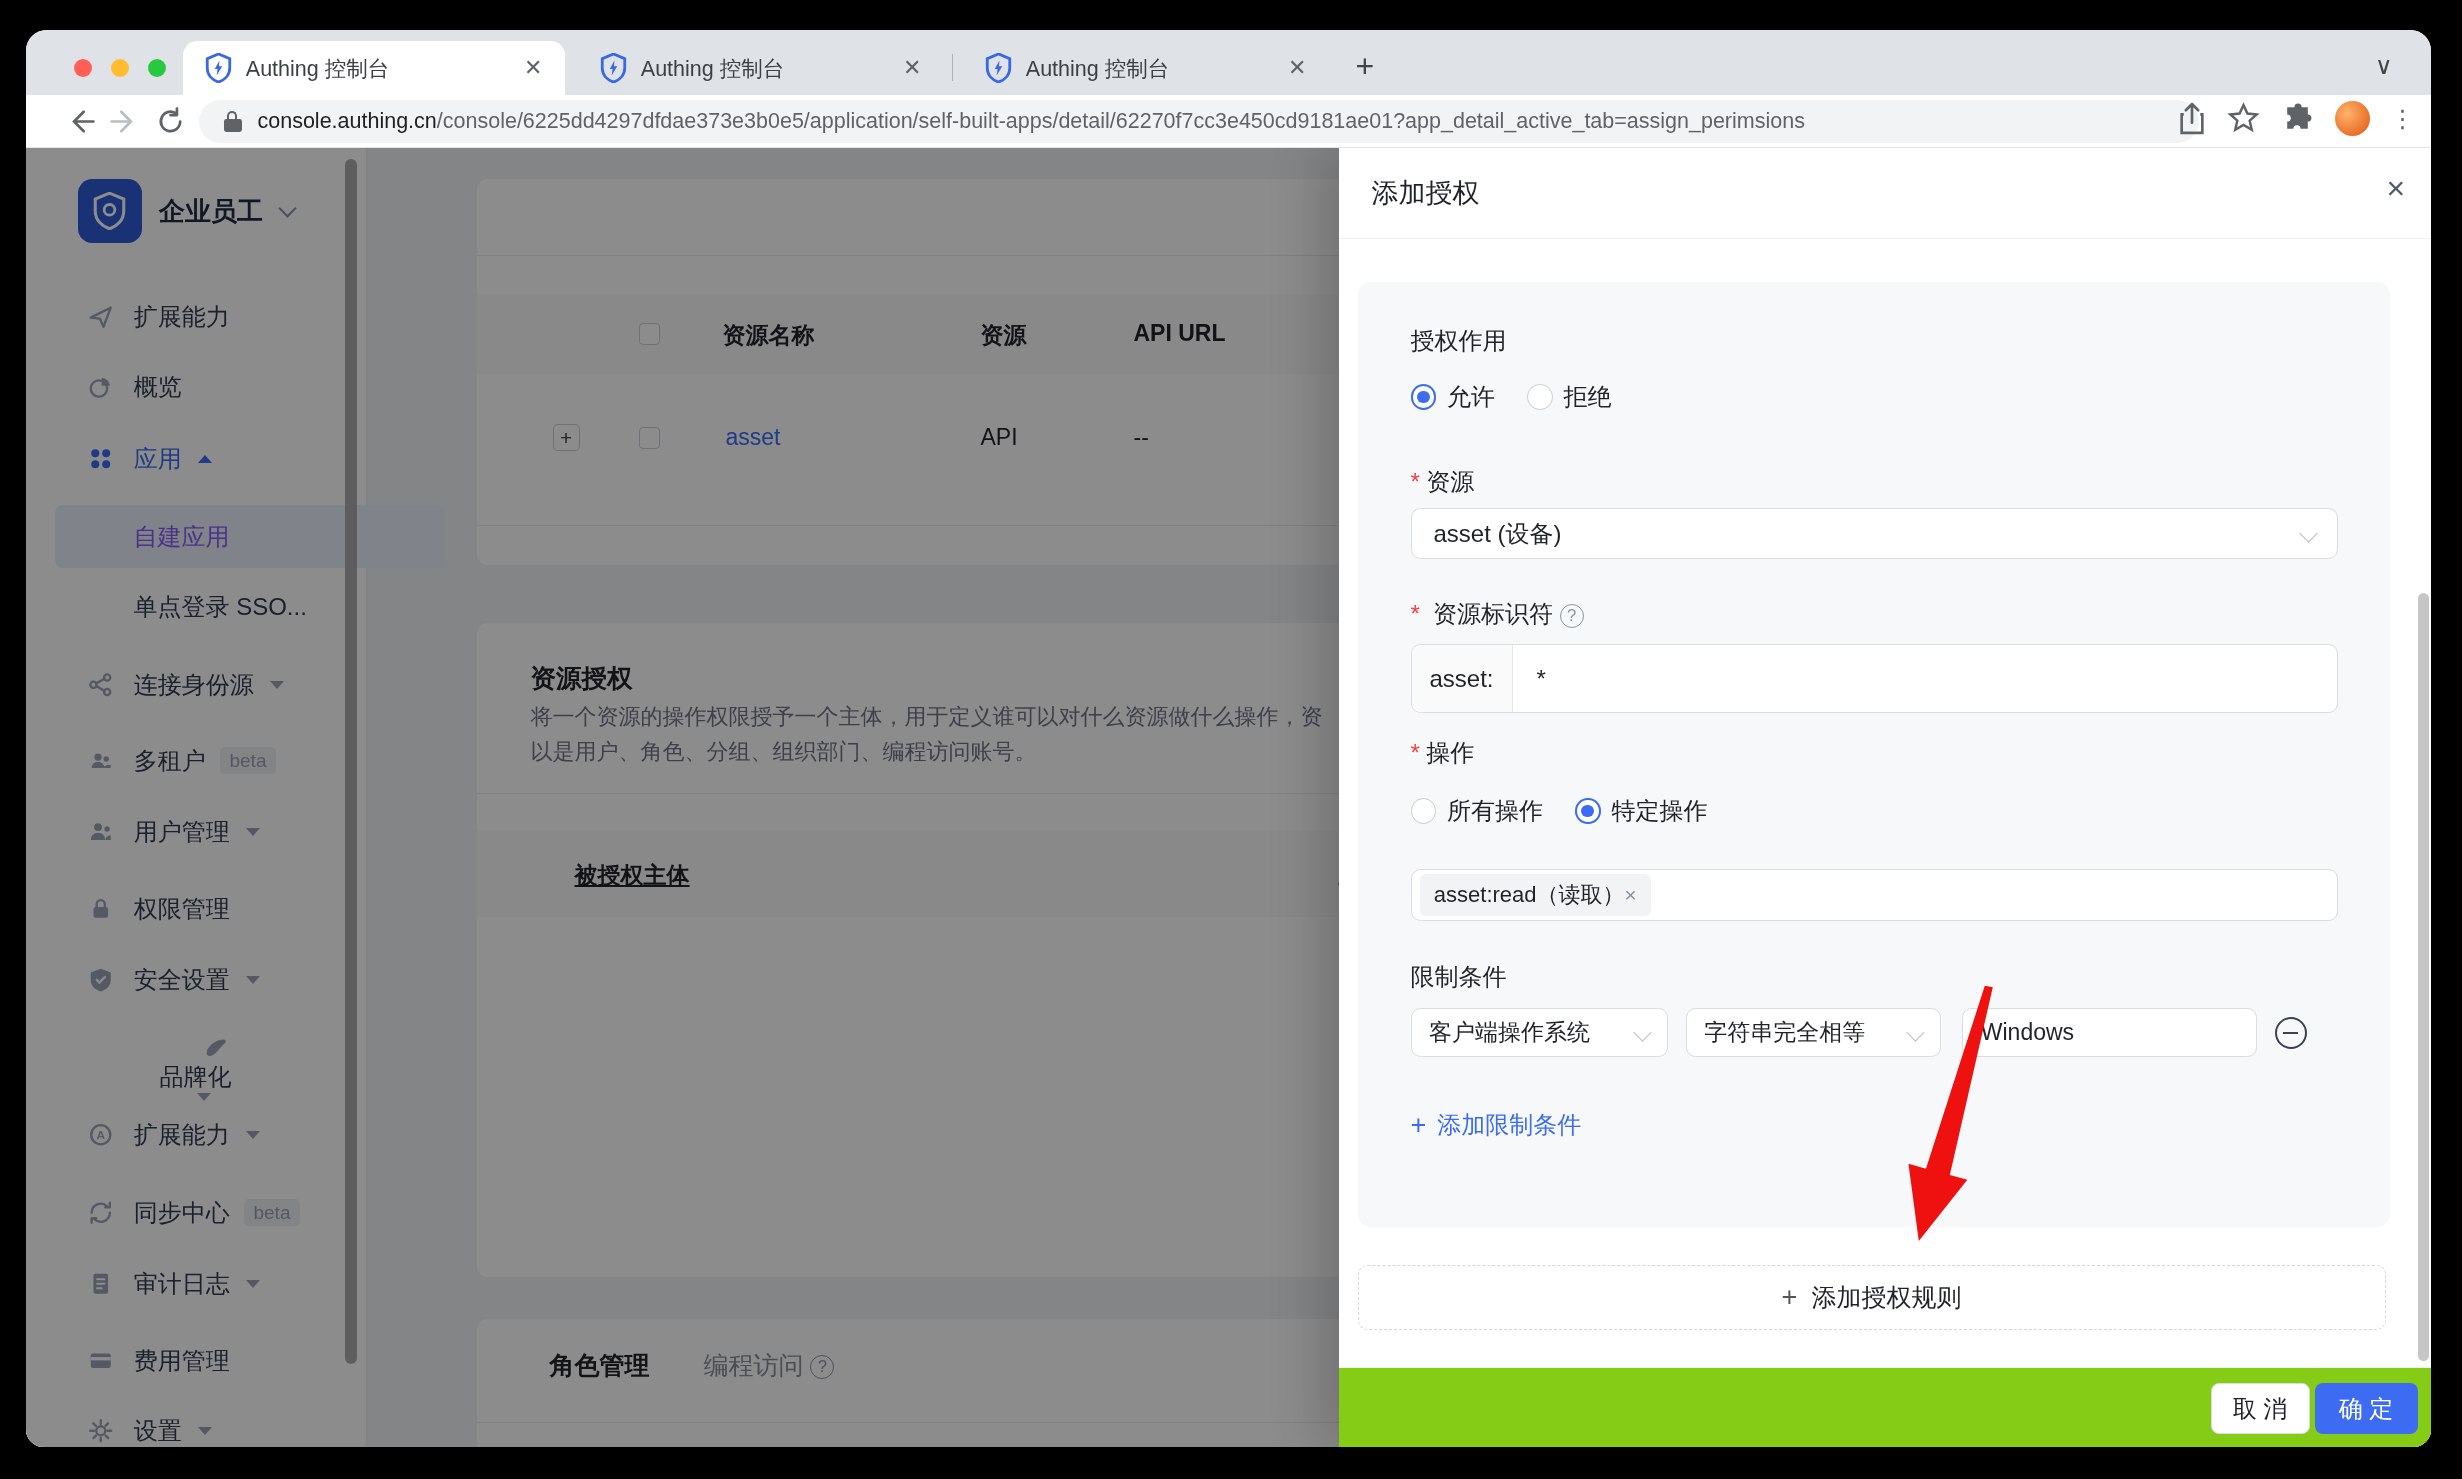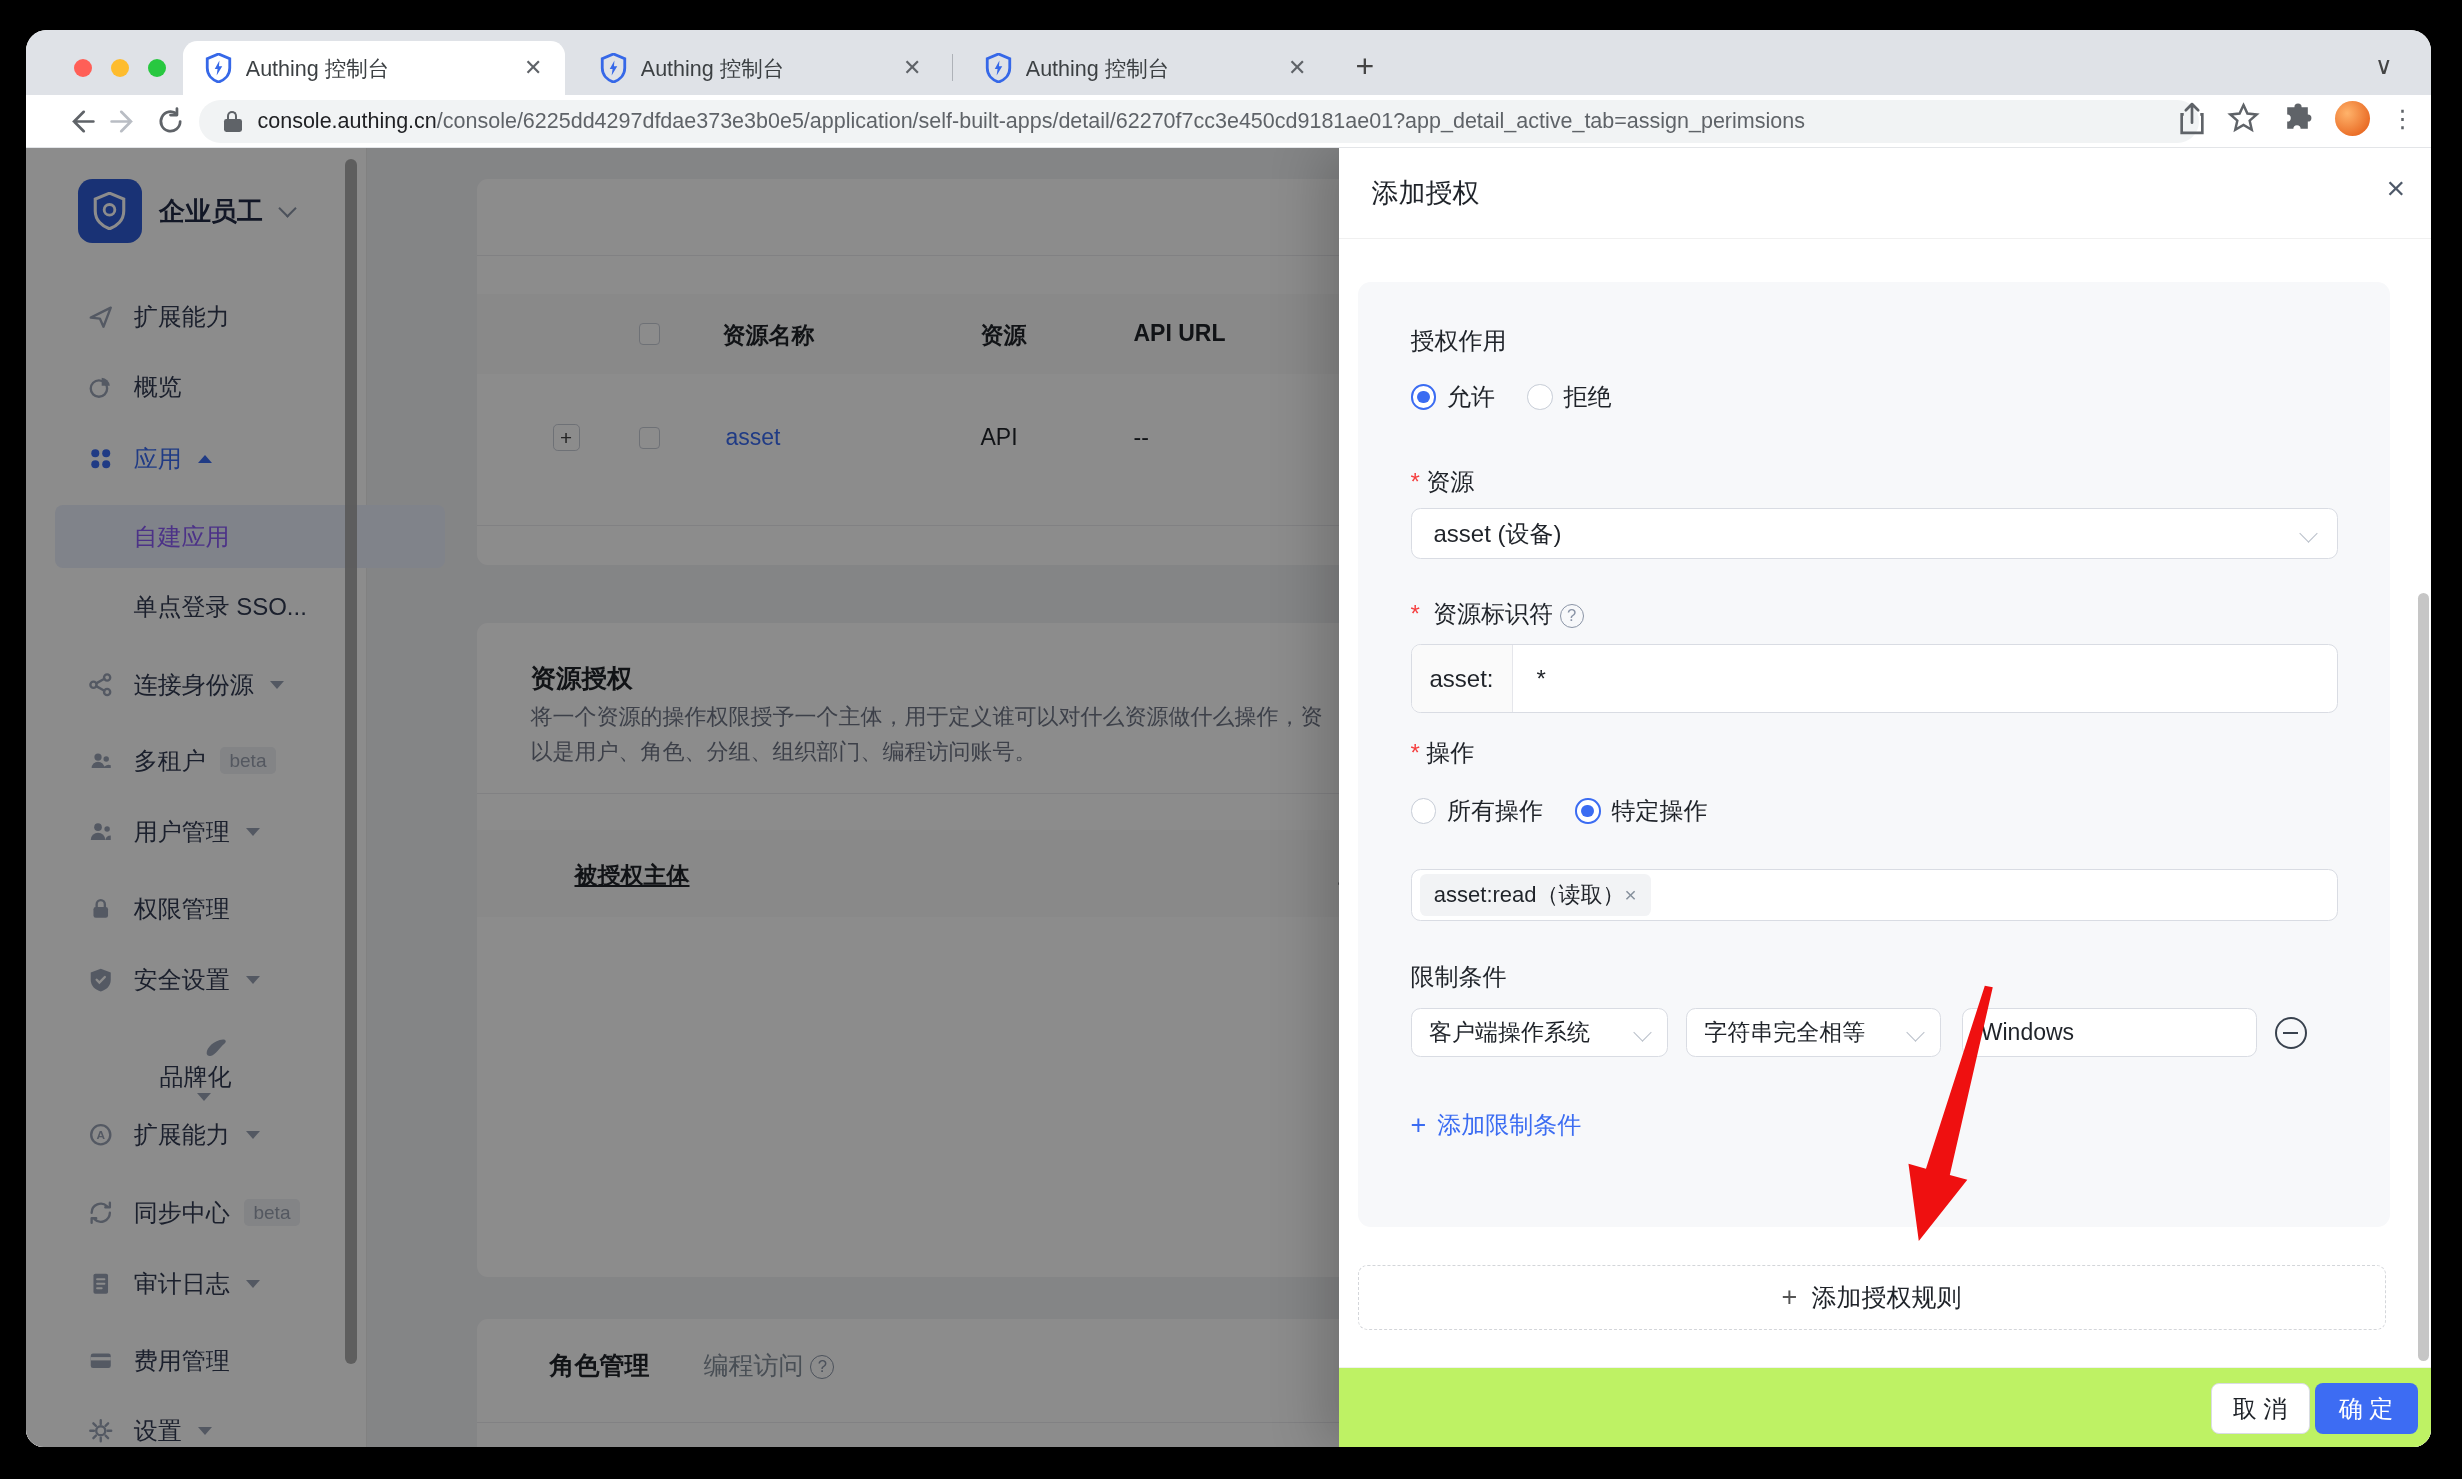--- a/index.html
+++ b/index.html
@@ -104,21 +104,21 @@
   .csel{height:49px;background:#fff;border:0.8px solid #d9dce3;border-radius:9.5px;box-sizing:border-box;
         display:flex;align-items:center;padding:0 17.5px;font-size:23px;color:#1f2329;}
   .cinput{height:49px;background:#fff;border:0.8px solid #d9dce3;border-radius:9.5px;box-sizing:border-box;
           display:flex;align-items:center;padding:0 17.5px;font-size:23px;color:#1f2329;}
   .minus{width:32px;height:32px;border:2.4px solid #39424e;border-radius:50%;box-sizing:border-box;position:relative;margin-left:17.5px;}
   .minus:after{content:"";position:absolute;left:6.4px;right:6.4px;top:50%;height:2.4px;margin-top:-0.8px;background:#39424e;}
   .addlink{position:absolute;left:72px;font-size:24px;color:#3b6cf2;display:flex;align-items:center;gap:11px;}
   .dashed{position:absolute;left:19px;top:1117px;width:1028px;height:65px;border:1.6px dashed #d4d6da;border-radius:9.5px;
           box-sizing:border-box;display:flex;align-items:center;justify-content:center;gap:14.3px;font-size:25px;color:#1f2329;background:#fff;}
   .plus-glyph{font-size:27px;color:#555;}
-  .d-footer{position:absolute;left:0;bottom:0;width:100%;height:81px;border-top:0.8px solid #f0f0f0;box-sizing:border-box;background:#bef264;}
+  .d-footer{position:absolute;left:0;bottom:0;width:100%;height:81px;border-top:0.8px solid #f0f0f0;box-sizing:border-box;background:#84cc16;}
   .btn{position:absolute;top:15px;height:51px;border-radius:8px;box-sizing:border-box;display:flex;align-items:center;justify-content:center;font-size:24px;}
   .btn.ghost{left:872px;width:99px;background:#fff;border:0.8px solid #d9dce3;color:#1f2329;}
   .btn.primary{left:976px;width:103px;background:#3d6cf3;color:#fff;}
   .d-scroll{position:absolute;left:1079px;top:445px;width:11px;height:768px;background:#c6c6c6;border-radius:5.6px;}
   .arrow-svg{position:absolute;left:0;top:0;width:1092px;height:1300px;pointer-events:none;z-index:20;}
   .icgray{stroke:#9aa3b5;fill:none;stroke-width:2.6;stroke-linecap:round;stroke-linejoin:round;}
   .icfill{fill:#9aa3b5;}
 </style>
 </head>
 <body>

